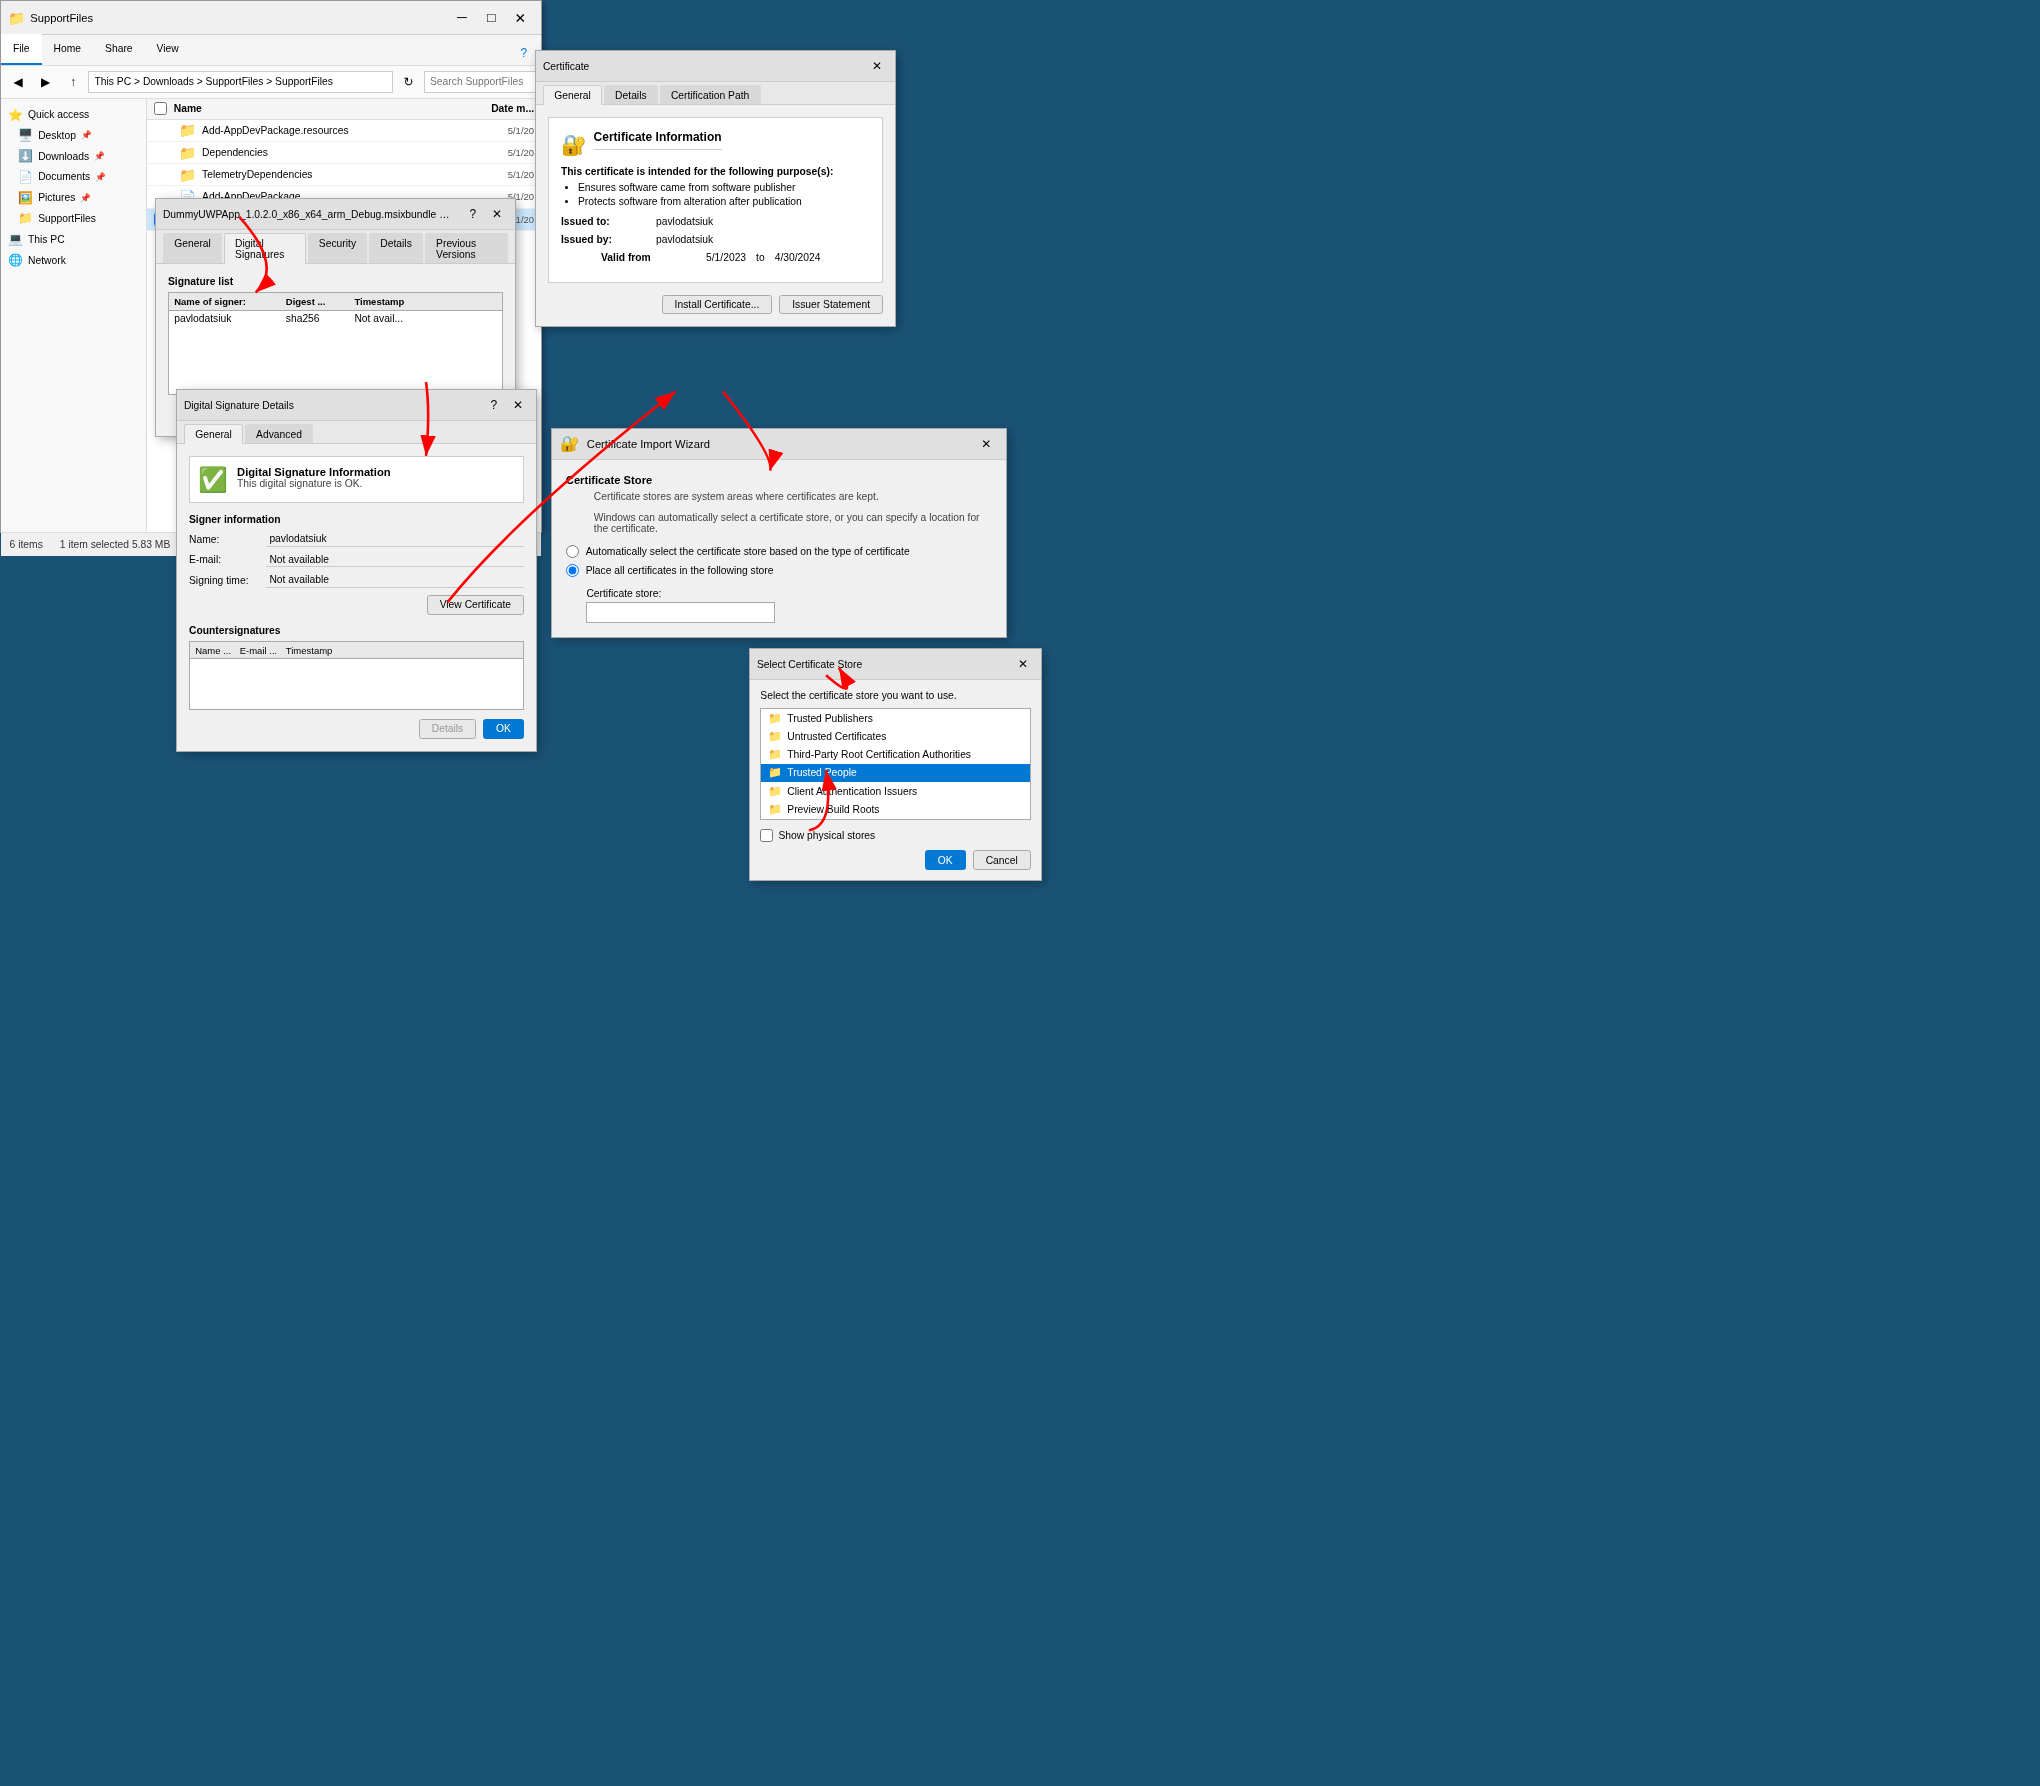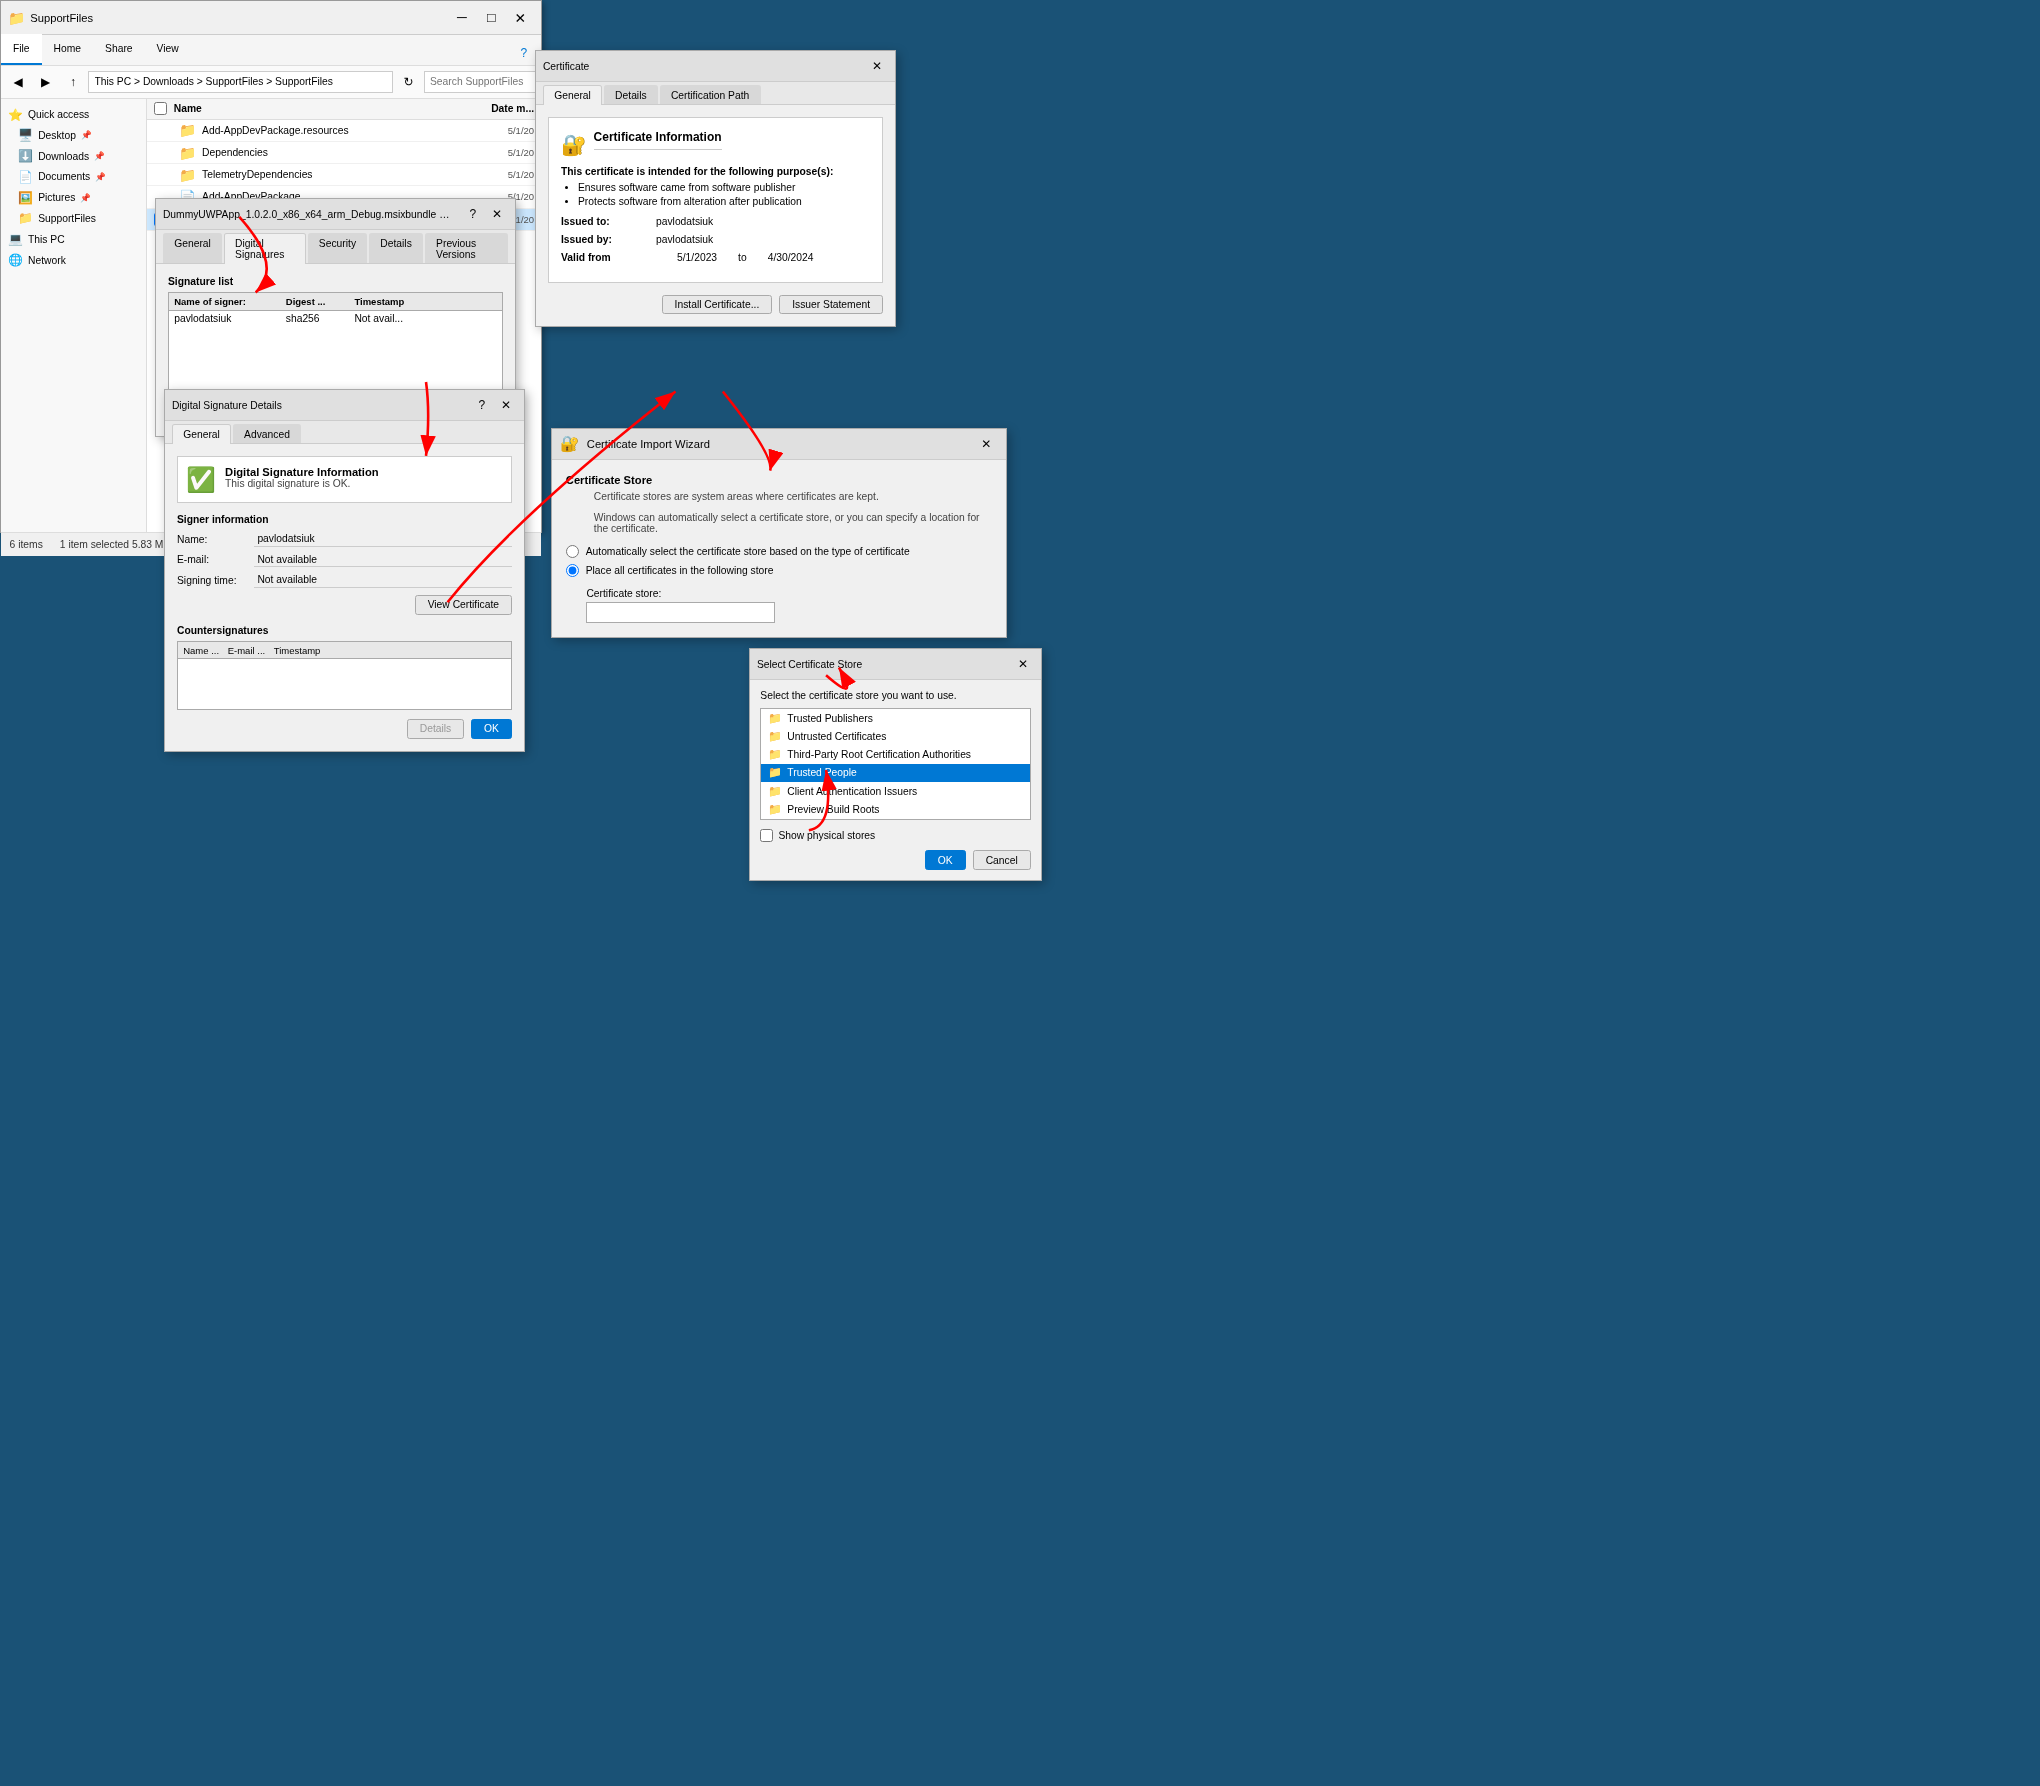--- a/index.html
+++ b/index.html
@@ -210,21 +210,21 @@
       background: #e8e8e8;
       cursor: pointer;
       border-radius: 2.6px;
     }
     .btn.primary { background: #0078d4; color: #fff; border-color: #0078d4; }
     .btn.disabled { color: #999; cursor: default; }
 
     
     .sig-details-dialog {
       position: absolute;
-      top: 389px; left: 164px;
+      top: 389px; left: 176px;
       width: 361px;
       background: #f0f0f0;
       border: 0.9px solid #aaa;
       box-shadow: 3.4px 3.4px 10.3px rgba(0,0,0,0.3);
     }
 
     .sig-info-box {
       display: flex; align-items: flex-start;
       background: #fff;
       border: 0.9px solid #ccc;
@@ -274,21 +274,21 @@
       padding: 12px;
       margin-bottom: 12px;
     }
     .cert-info-title { font-size: 12px; font-weight: 600; margin-bottom: 8.6px; border-bottom: 0.9px solid #ccc; padding-bottom: 5.2px; }
     .cert-purpose-label { font-size: 10.3px; font-weight: 600; margin-bottom: 5.2px; }
     .cert-purpose-list { font-size: 10.3px; padding-left: 17px; margin-bottom: 8.6px; }
     .cert-purpose-list li { margin-bottom: 3.4px; }
     .cert-field { display: flex; align-items: flex-start; margin-bottom: 6.9px; font-size: 10.3px; }
     .cert-field-label { width: 95px; font-weight: 600; }
     .cert-field-value { flex: 1; }
-    .cert-valid { display: flex; gap: 21px; font-size: 10.3px; margin-bottom: 6.9px; }
+    .cert-valid { display: flex; gap: 10px; font-size: 10.3px; margin-bottom: 6.9px; margin-left: 40px; }
     .cert-valid-label { font-weight: 600; width: 95px; }
     .cert-buttons { display: flex; gap: 6.9px; justify-content: flex-end; margin-top: 8.6px; }
 
     
     .import-wizard {
       position: absolute;
       top: 428px; left: 551px;
       width: 456px;
       background: #f0f0f0;
       border: 0.9px solid #aaa;

